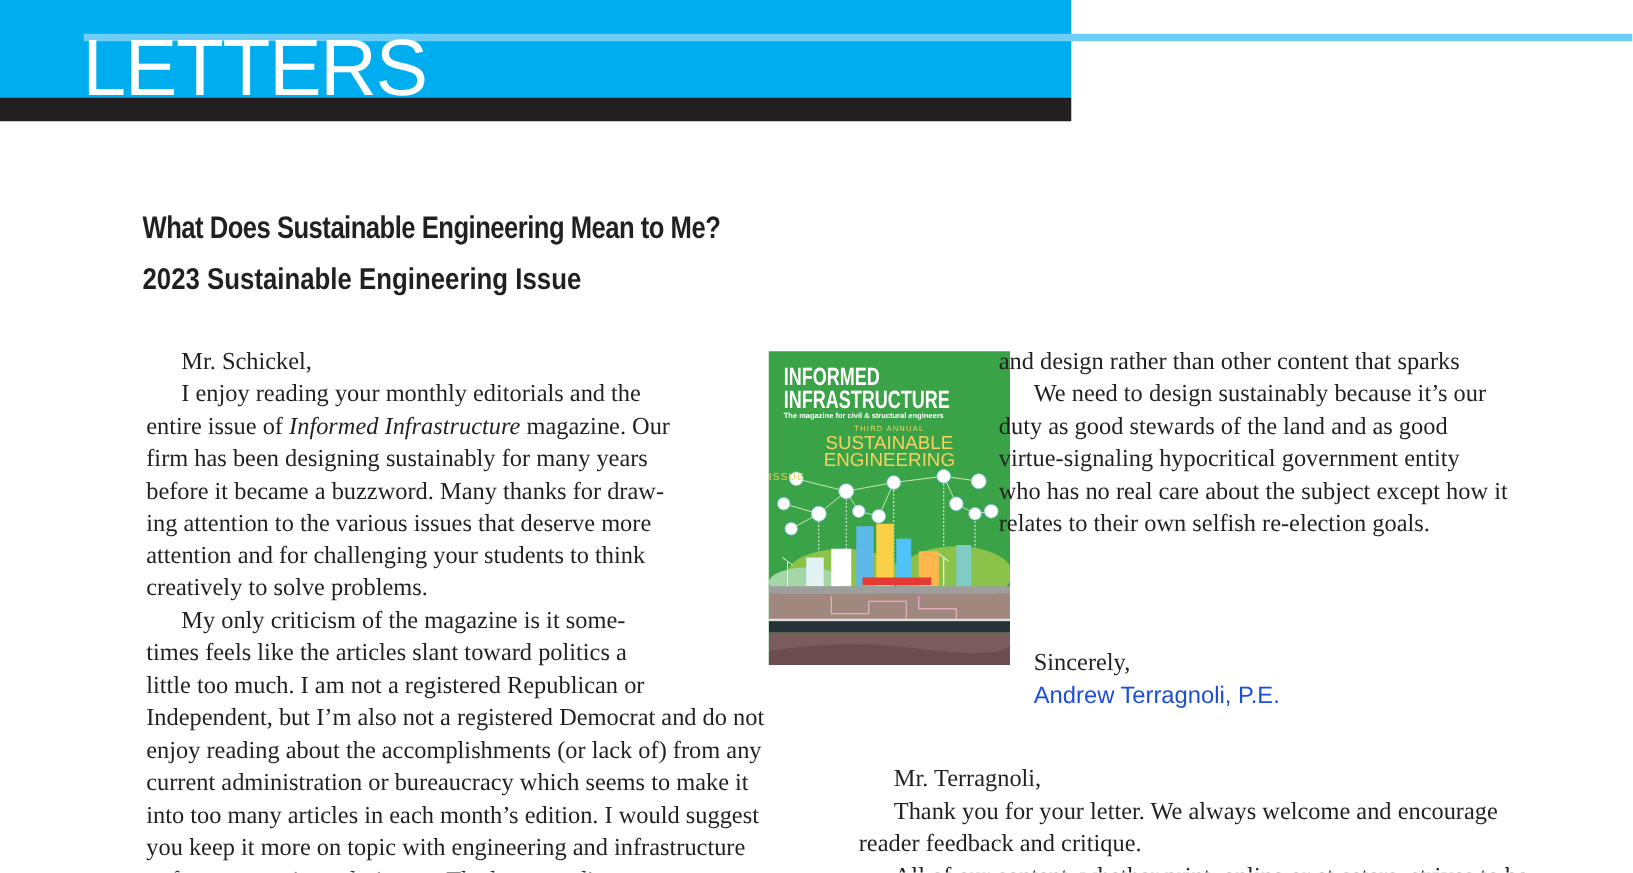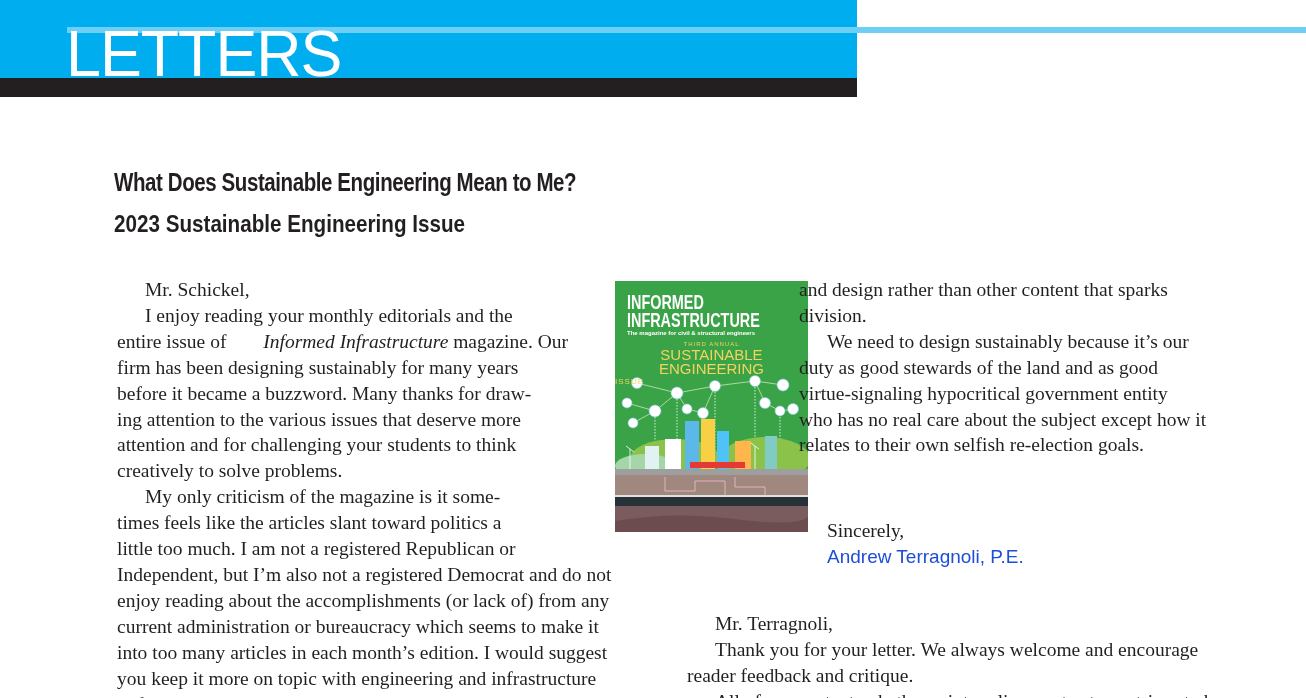--- a/index.html
+++ b/index.html
@@ -55,21 +55,21 @@
     }
     .col-left { position: absolute; left: 117px; top: 277px; }
     .col-right { position: absolute; left: 799px; top: 277px; }
     .reply { position: absolute; left: 687px; top: 611px; }
     .indent { padding-left: 28px; }
     .sig-block { position: absolute; left: 827px; top: 518px; }
     .sig-name {
       font-family: "Liberation Sans", sans-serif;
       font-size: 19px; line-height: 26px; color: #1d4ed8;
     }
-    em { font-style: italic; margin-left: 32px; }
+    em { font-style: italic; }
 
     
     .cover {
       position: absolute; left: 575px; top: 281px; width: 193px; height: 251px;
       background: #3aa347; overflow: hidden; margin-left: 40px;
     }
     .cover-mast1, .cover-mast2 {
       position: absolute; left: 12px;
       font-family: "Liberation Sans", sans-serif; font-weight: bold;
       color: #ffffff; white-space: nowrap;
@@ -204,21 +204,20 @@
     <div class="cover-mast2">INFRASTRUCTURE</div>
     <div class="cover-tagline">The magazine for civil &amp; structural engineers</div>
     <div class="cover-kicker">THIRD ANNUAL</div>
     <div class="cover-head1">SUSTAINABLE</div>
     <div class="cover-head2">ENGINEERING</div>
     <div class="cover-issue">ISSUE</div>
   </div>
 
   <div class="col-right text">
     <div>and design rather than other content that sparks</div>
-    <div>division.</div>
     <div class="indent">We need to design sustainably because it’s our</div>
     <div>duty as good stewards of the land and as good</div>
     <div>virtue-signaling hypocritical government entity</div>
     <div>who has no real care about the subject except how it</div>
     <div>relates to their own selfish re-election goals.</div>
   </div>
 
   <div class="sig-block">
     <div class="text">Sincerely,</div>
     <div class="sig-name">Andrew Terragnoli, P.E.</div>

